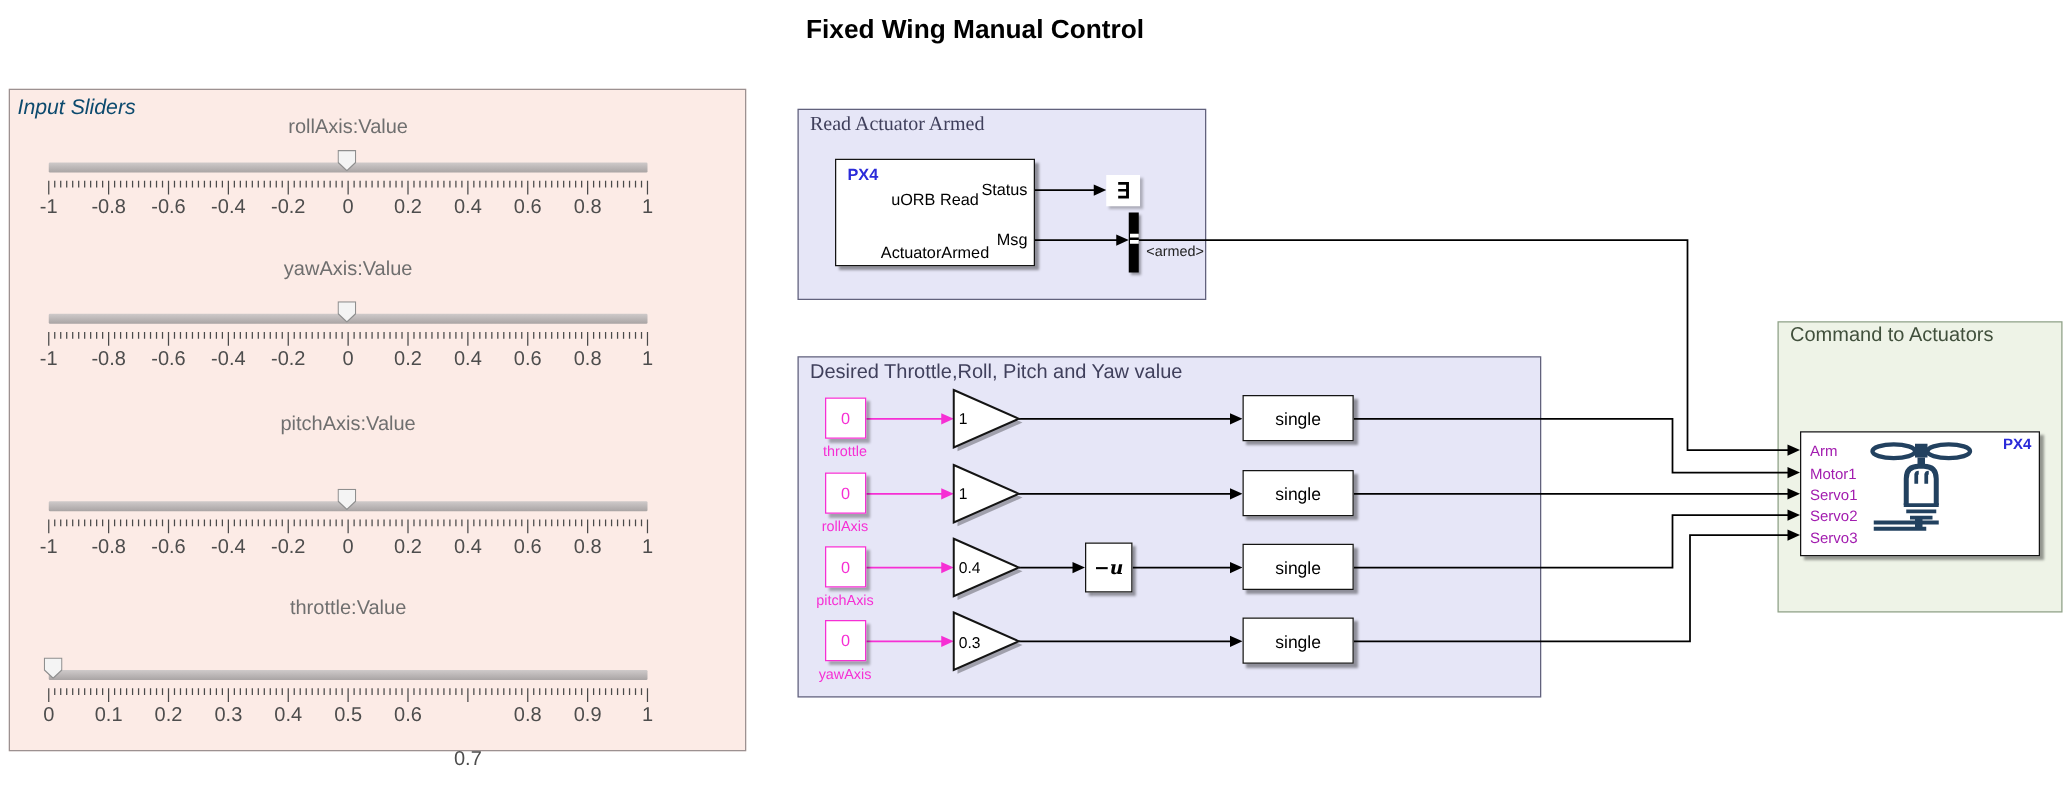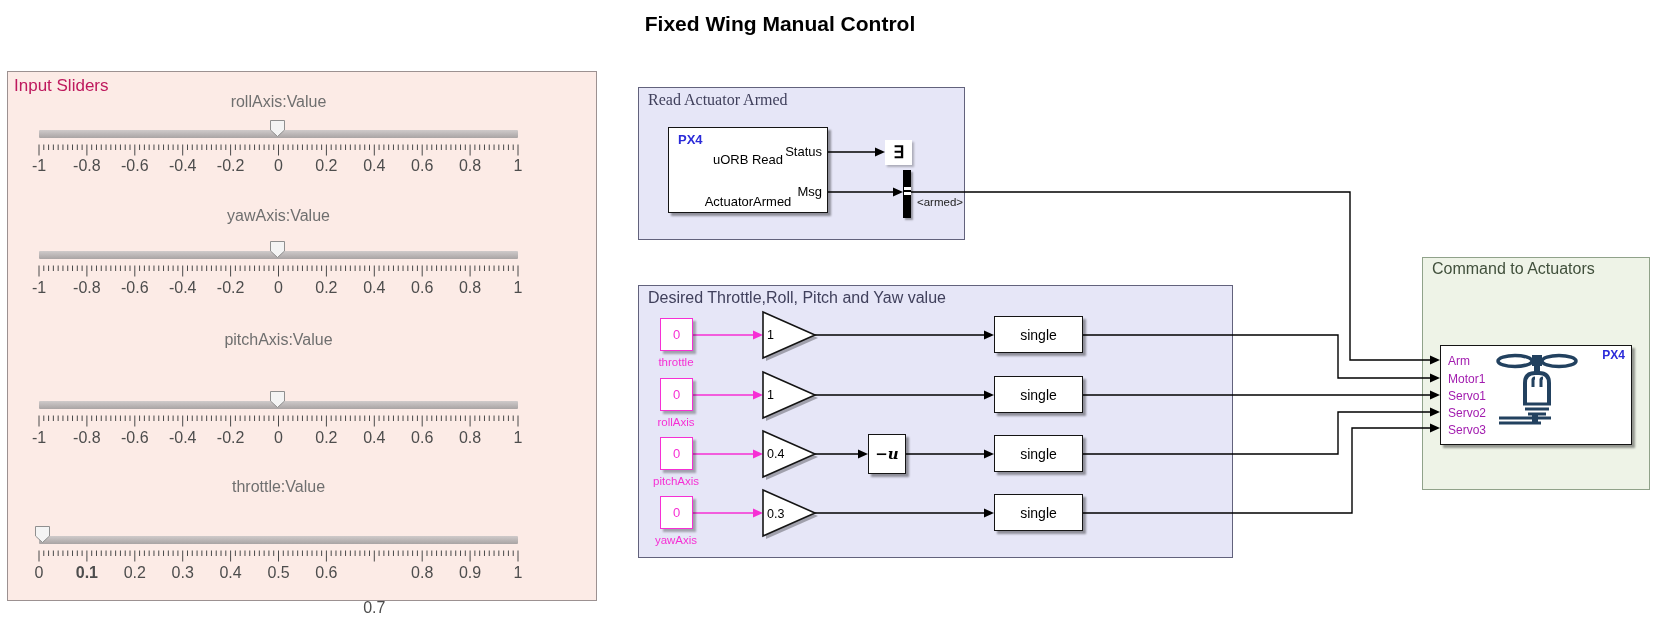--- a/index.html
+++ b/index.html
@@ -6,21 +6,21 @@
   .stage{position:relative;width:1655px;height:640px;background:#fff;overflow:hidden;
          font-family:"Liberation Sans", sans-serif;}
   .title{position:absolute;left:530px;top:12px;width:500px;text-align:center;
          font-size:21px;font-weight:bold;color:#000;}
   
   .area{position:absolute;box-sizing:border-box;}
   .area-pink{background:#fcebe6;border:1.5px solid #9c9191;}
   .area-lav{background:#e6e6f7;border:1.4px solid #62627c;}
   .area-green{background:#eef3e7;border:1.4px solid #90a28a;}
   .area-label{position:absolute;font-size:16px;color:#40405c;}
-  .area-label.pink{color:#be185d;font-size:17px;}
+  .area-label.pink{color:#0c4a6e;font-size:17px;font-style:italic;}
   .area-label.green{color:#41503c;}
   
   .sl-label{position:absolute;left:39px;width:479px;text-align:center;
             font-size:16px;color:#6f6f6f;}
   .sl-track{position:absolute;left:39px;width:479px;height:8px;
             background:linear-gradient(#cfcaca,#a9a4a4);border-radius:1px;}
   .sl-thumb{position:absolute;width:15px;height:17px;}
   .sl-ruler{position:absolute;left:38px;width:481px;height:13px;}
   .sl-ticks{position:absolute;left:39px;width:479px;height:16px;}
   .sl-ticks span{position:absolute;transform:translateX(-50%);font-size:16px;color:#4d4d4d;white-space:nowrap;}
@@ -609,21 +609,21 @@
         <line x1="451.26" x2="451.26" y1="0.5" y2="6" stroke="#4a4a4a" stroke-width="1"></line>
         <line x1="456.05" x2="456.05" y1="0.5" y2="6" stroke="#4a4a4a" stroke-width="1"></line>
         <line x1="460.84000000000003" x2="460.84000000000003" y1="0.5" y2="6" stroke="#4a4a4a" stroke-width="1"></line>
         <line x1="465.63" x2="465.63" y1="0.5" y2="6" stroke="#4a4a4a" stroke-width="1"></line>
         <line x1="470.42" x2="470.42" y1="0.5" y2="6" stroke="#4a4a4a" stroke-width="1"></line>
         <line x1="475.21" x2="475.21" y1="0.5" y2="6" stroke="#4a4a4a" stroke-width="1"></line>
         <line x1="480" x2="480" y1="0.5" y2="11.5" stroke="#4a4a4a" stroke-width="1"></line>
       </svg>
     <div class="sl-ticks" style="top:564px;">
         <span style="left: 0px;">0</span>
-        <span style="left: 47.9px; font-weight: bold;">0.1</span>
+        <span style="left: 47.9px;">0.1</span>
         <span style="left: 95.8px;">0.2</span>
         <span style="left: 143.7px;">0.3</span>
         <span style="left: 191.6px;">0.4</span>
         <span style="left: 239.5px;">0.5</span>
         <span style="left: 287.4px;">0.6</span>
         <span style="left: 335.3px; margin-top: 35px;">0.7</span>
         <span style="left: 383.2px;">0.8</span>
         <span style="left: 431.1px;">0.9</span>
         <span style="left: 479px;">1</span>
       </div>

